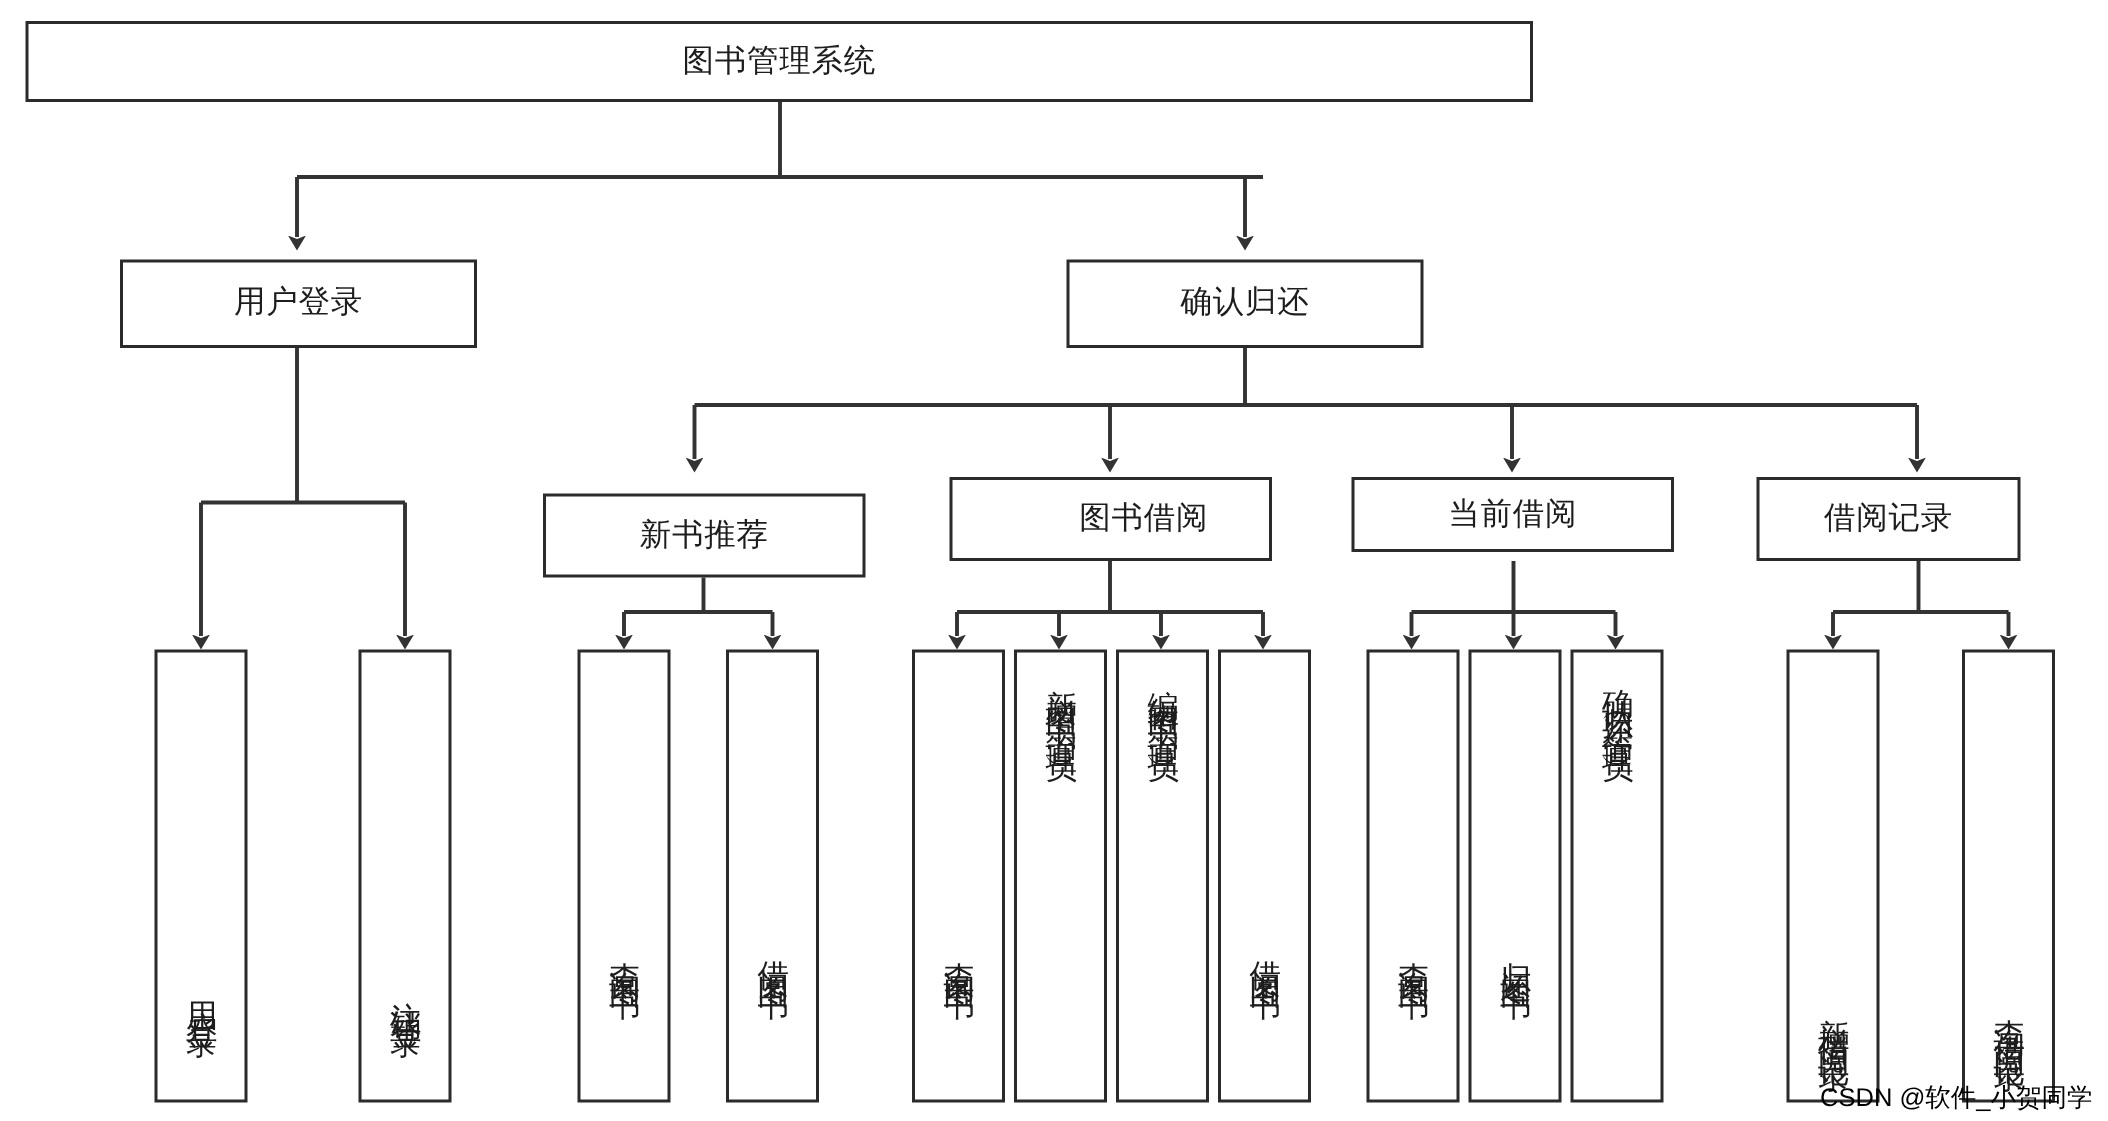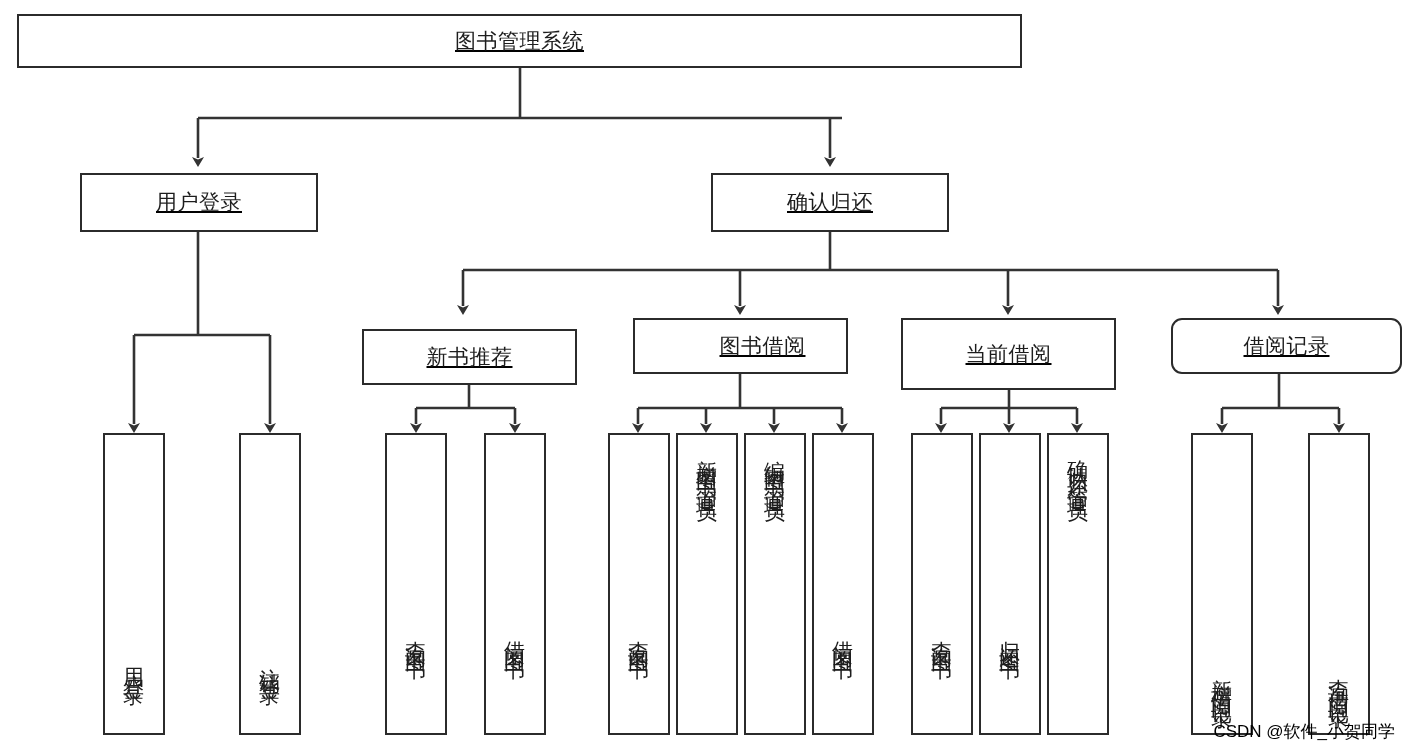--- a/index.html
+++ b/index.html
@@ -14,21 +14,20 @@
   svg#wires{position:absolute;left:0;top:0;width:1405px;height:747px;}
 
   .node{
     position:absolute;
     box-sizing:border-box;
     background:#ffffff;
     border:2px solid #2b2b2b;
     display:flex;
     align-items:center;
     justify-content:center;
-    text-decoration:underline;
   }
   .node .lbl{
     font-size:21px;
     color:#1d1d1d;
     line-height:1.15;
     letter-spacing:0.5px;
     white-space:nowrap;
   }
 
   
@@ -128,24 +127,24 @@
   <div class="node" style="left:711px;top:173px;width:238px;height:59px;">
     <span class="lbl">确认归还</span>
   </div>
 
   <div class="node" style="left:362px;top:318px;width:215px;height:56px;margin-top:11px;">
     <span class="lbl">新书推荐</span>
   </div>
   <div class="node" style="left:633px;top:318px;width:215px;height:56px;padding-left:44px;">
     <span class="lbl">图书借阅</span>
   </div>
-  <div class="node" style="left:901px;top:318px;width:215px;height:72px;">
+  <div class="node" style="left:901px;top:318px;width:215px;height:50px;">
     <span class="lbl">当前借阅</span>
   </div>
-  <div class="node" style="left:1171px;top:318px;width:231px;height:56px;border-radius:11px;">
+  <div class="node" style="left:1171px;top:318px;width:176px;height:56px;">
     <span class="lbl">借阅记录</span>
   </div>
 
   <div class="leaf anchor-bottom" style="left:103px;top:433px;width:62px;height:302px;padding-bottom:58px;">
     <span class="vlbl">用户登录</span>
   </div>
   <div class="leaf anchor-bottom" style="left:239px;top:433px;width:62px;height:302px;padding-bottom:58px;">
     <span class="vlbl">注销登录</span>
   </div>
 

